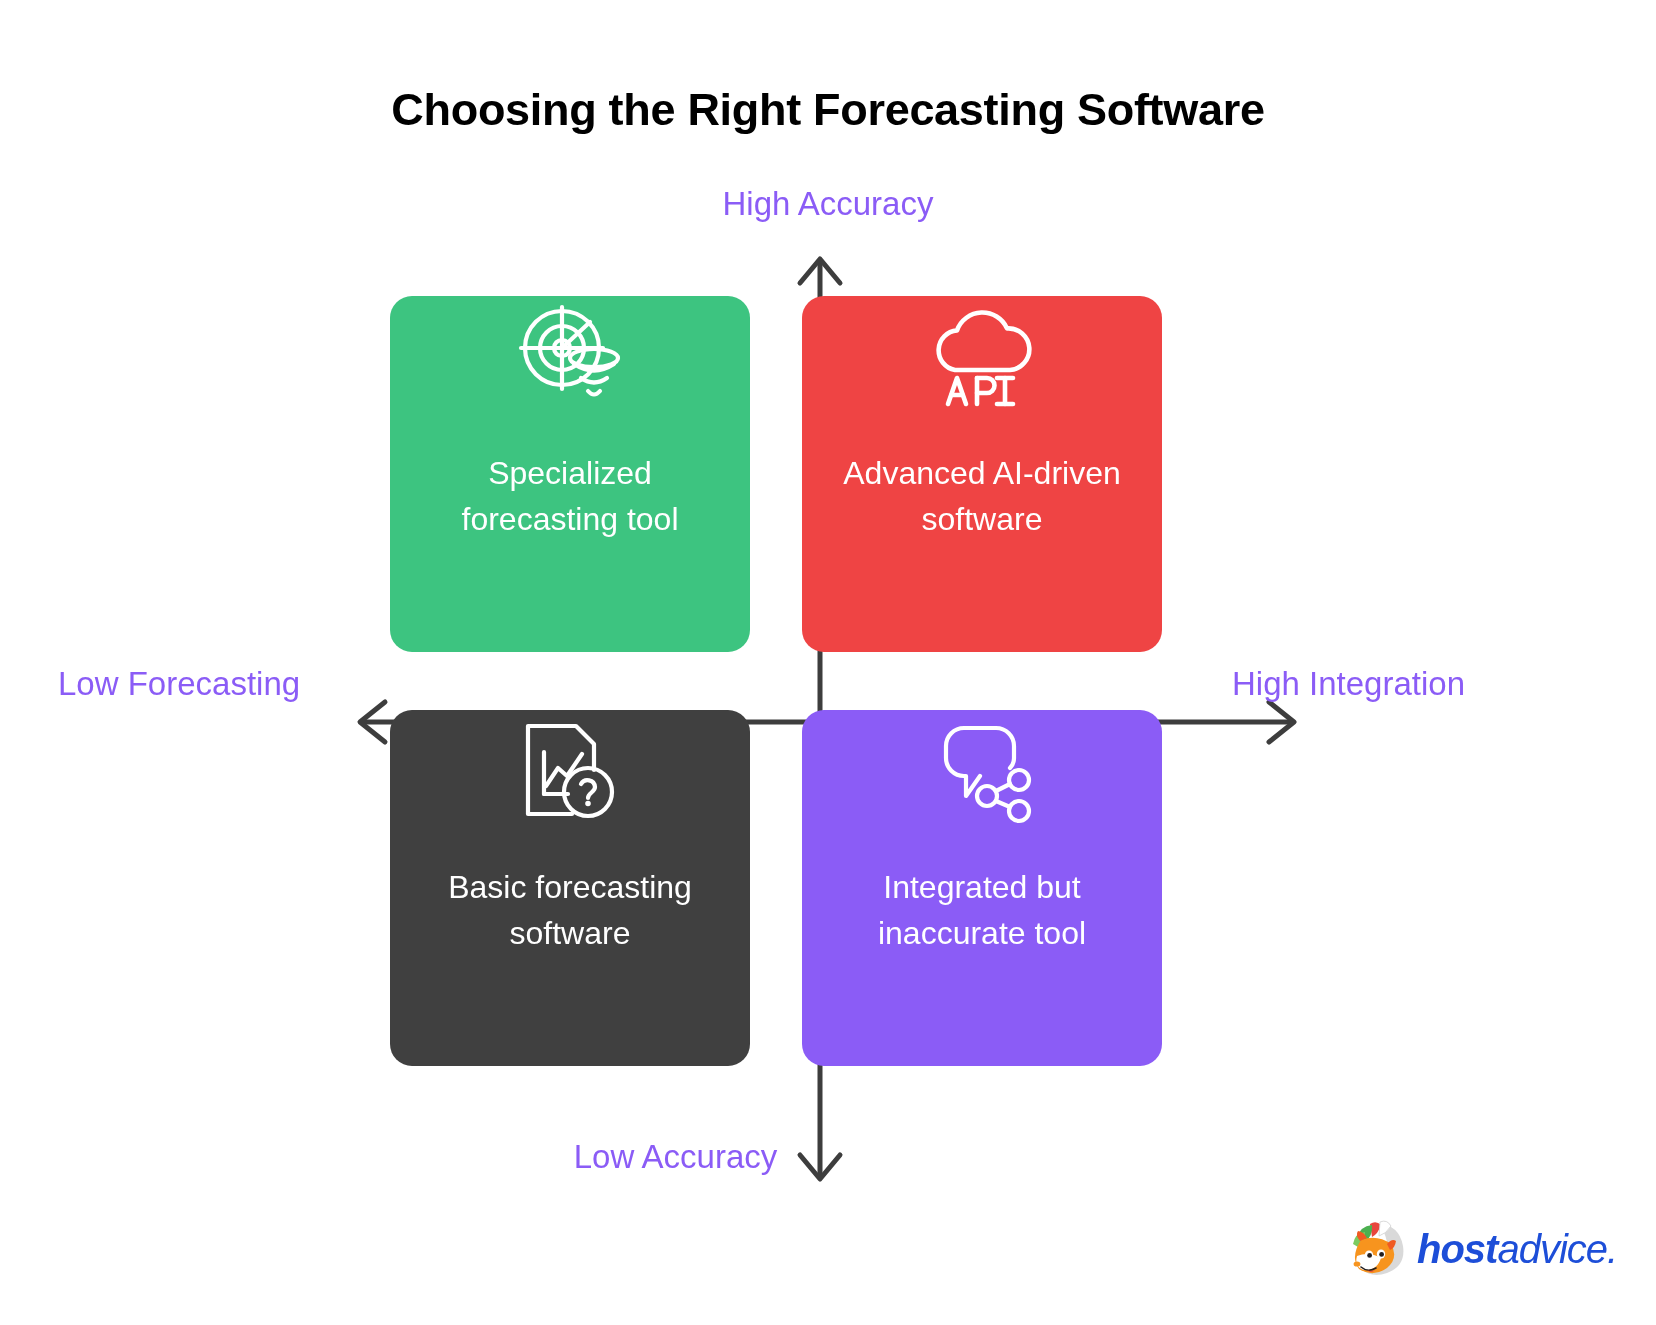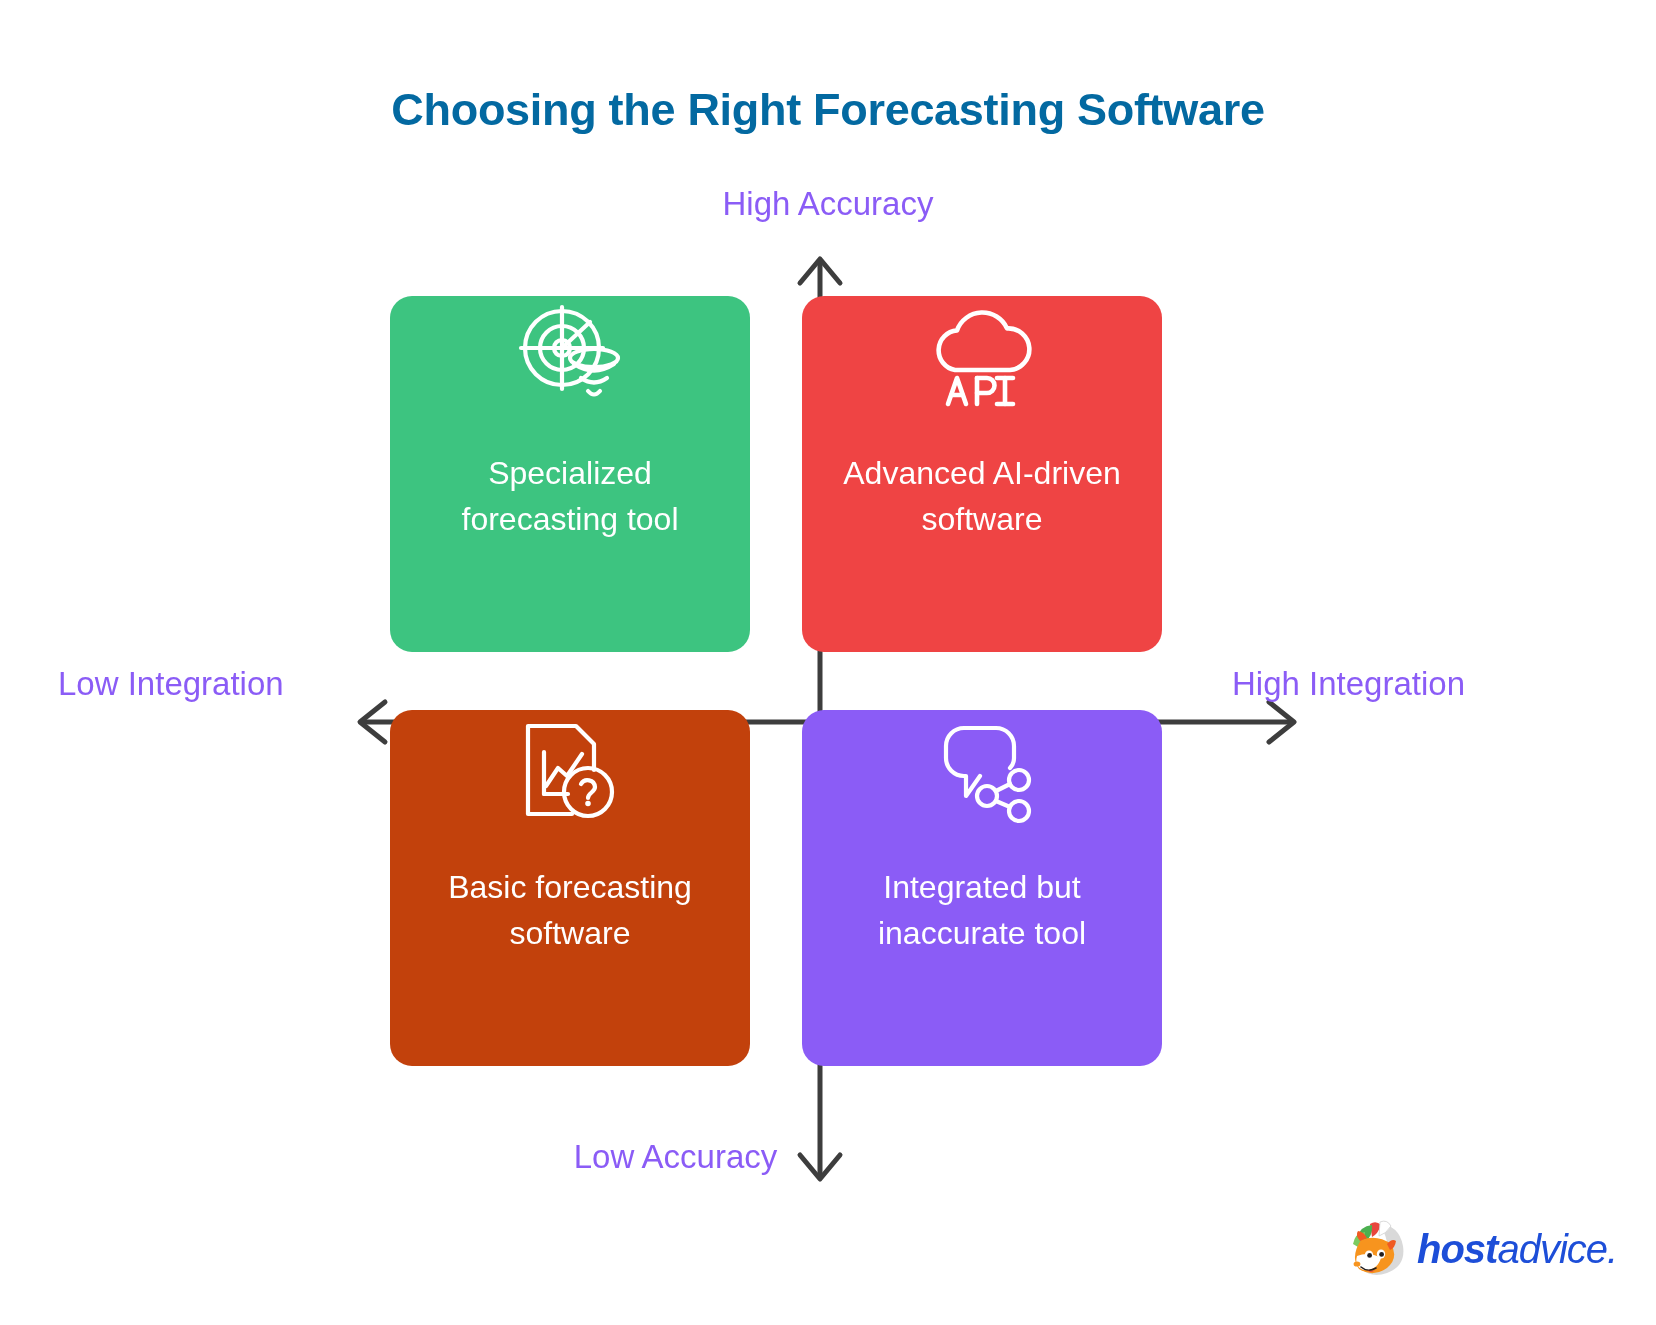--- a/index.html
+++ b/index.html
@@ -18,21 +18,21 @@
   
   #chart-title {
     position: absolute;
     top: 84px;
     left: 0;
     width: 1656px;
     text-align: center;
     font-family: "Liberation Sans", sans-serif;
     font-size: 45px;
     font-weight: 700;
-    color: #0369a1;
+    color: #000000;
     letter-spacing: -0.3px;
   }
 
   
   #axes-layer {
     position: absolute;
     top: 0;
     left: 0;
     width: 1656px;
     height: 1325px;
@@ -146,21 +146,21 @@
 
   <g>
     <line x1="362" y1="722" x2="1292" y2="722" stroke="#3d3d3d" stroke-width="5"></line>
     <polyline points="385,702 360,722 385,742" fill="none" stroke="#3d3d3d" stroke-width="5" stroke-linecap="round" stroke-linejoin="round"></polyline>
     <polyline points="1269,702 1294,722 1269,742" fill="none" stroke="#3d3d3d" stroke-width="5" stroke-linecap="round" stroke-linejoin="round"></polyline>
   </g>
 </svg>
 
 <div class="axis-label" id="label-high-accuracy">High Accuracy</div>
 <div class="axis-label" id="label-low-accuracy">Low Accuracy</div>
-<div class="axis-label" id="label-low-integration">Low Integration</div>
+<div class="axis-label" id="label-low-integration">Low Forecasting</div>
 <div class="axis-label" id="label-high-integration">High Integration</div>
 
 <div id="quadrant-grid">
 
   <div class="quadrant" id="quadrant-top-left" style="background:#3DC480;">
     <svg class="quadrant-icon" viewBox="0 0 120 120" aria-hidden="true">
       <g fill="none" stroke="#ffffff" stroke-width="4.2" stroke-linecap="round" stroke-linejoin="round">
         <circle cx="52" cy="52" r="37"></circle>
         <circle cx="52" cy="52" r="22"></circle>
         <circle cx="52" cy="52" r="8"></circle>
@@ -190,21 +190,21 @@
         <path d="M55 82 h10 a7.5 7.5 0 0 1 0 15 h-10"></path>
 
         <line x1="83" y1="82" x2="83" y2="108"></line>
         <line x1="75" y1="82" x2="91" y2="82"></line>
         <line x1="75" y1="108" x2="91" y2="108"></line>
       </g>
     </svg>
     <div class="quadrant-label">Advanced AI-driven software</div>
   </div>
 
-  <div class="quadrant" id="quadrant-bottom-left" style="background:#c2410c;">
+  <div class="quadrant" id="quadrant-bottom-left" style="background:#404040;">
     <svg class="quadrant-icon" viewBox="0 0 120 120" aria-hidden="true">
       <g fill="none" stroke="#ffffff" stroke-width="4.2" stroke-linecap="round" stroke-linejoin="round">
         <path d="M18 16 h48 l18 18 v26 M18 16 v88 h44"></path>
         <polyline points="34,40 34,86 72,86" opacity="0"></polyline>
         <polyline points="34,42 34,84"></polyline>
         <polyline points="34,84 58,84"></polyline>
         <polyline points="36,76 48,58 57,66 72,44"></polyline>
         <circle cx="78" cy="82" r="24"></circle>
         <path d="M71 74 a7.5 7.5 0 0 1 14 3 c0 5 -7 6 -7 11"></path>
         <circle cx="78" cy="93.5" r="1.6" fill="#ffffff" stroke-width="2.4"></circle>

